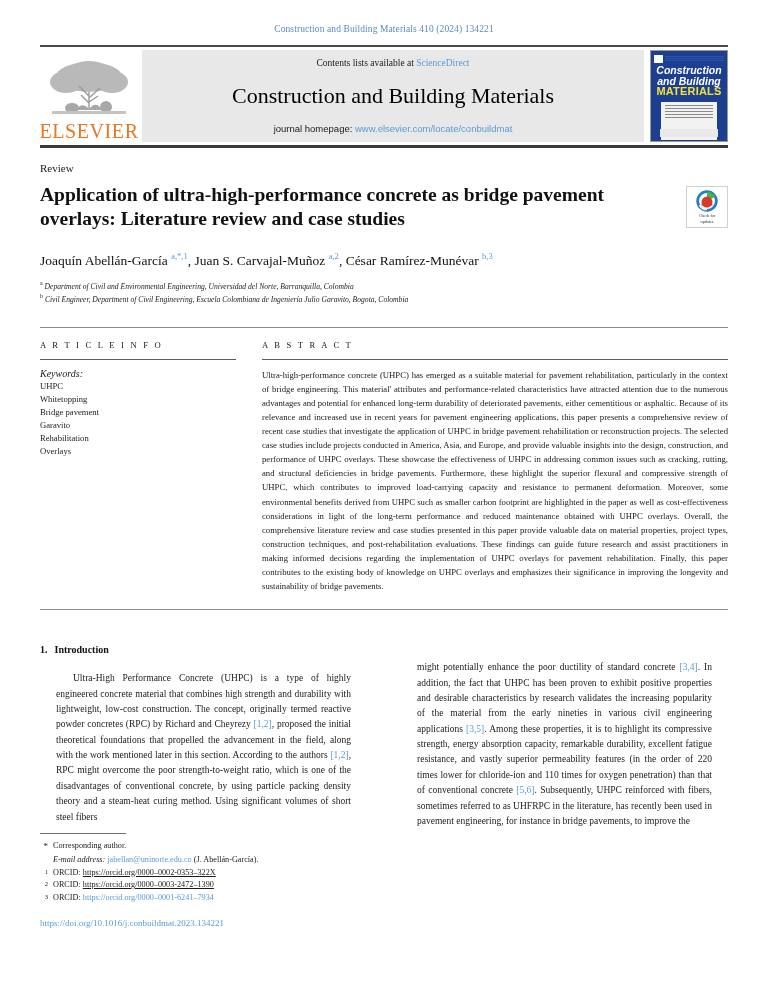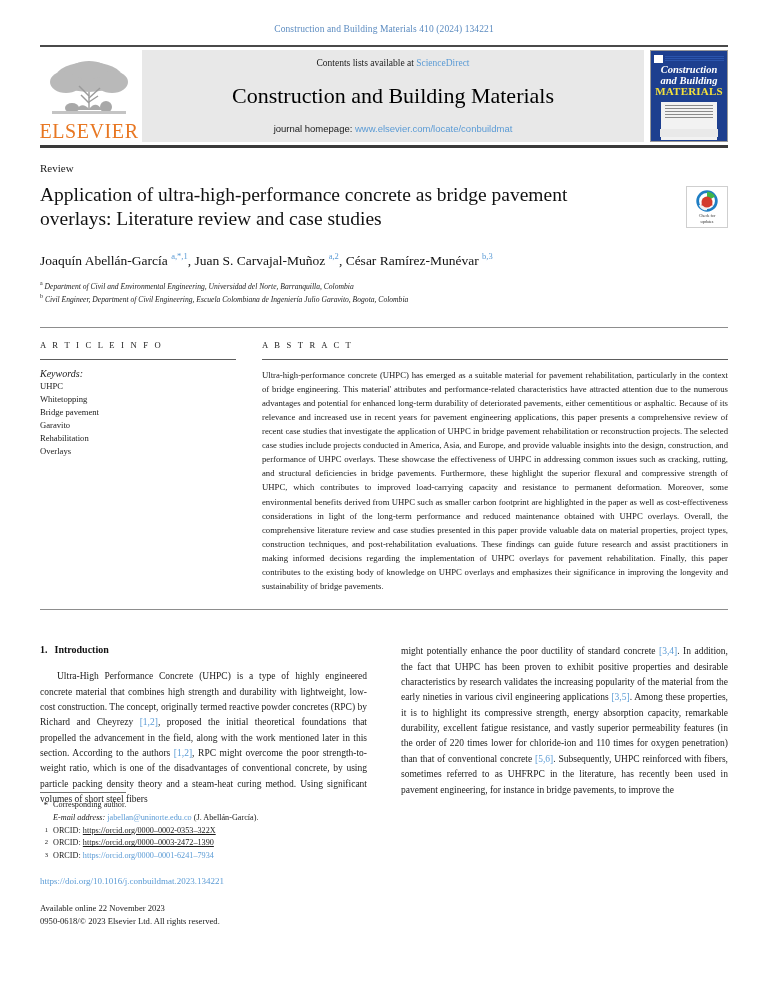--- a/index.html
+++ b/index.html
@@ -105,21 +105,21 @@
     display:flex;
     align-items:center;
     gap:2px;
   }
   .cover-box { width:9px;height:8px;background:#ffffff; }
   .cover-stripes { flex:1; height:6px; background:repeating-linear-gradient(#2b55ad 0 1px,#1d3f8f 1px 2px); }
   .cover-title {
     margin-top: 2px;
     text-align:center;
     line-height: 1.02;
-    font-family:Liberation Serif, serif;
+    font-family:Liberation Sans, sans-serif;
   }
   .cover-title .l1, .cover-title .l2 {
     display:block; color:#ffffff; font-style:italic; font-weight:bold;
     font-size: 10.5px;
   }
   .cover-title .l3 {
     display:block; color:#f3e03b; font-weight:bold; font-size: 11px; letter-spacing:.2px;
   }
   .cover-inner {
     margin-top: 4px;
@@ -149,21 +149,21 @@
   
   .article-type {
     font-size: 11px;
     margin-top: 14px;
     color: #1a1a1a;
   }
   .paper-title {
     font-size: 19.5px;
     line-height: 1.24;
     margin-top: 9px;
-    font-weight: normal;
+    font-weight: bold;
     color: #111;
     max-width: 600px;
   }
   .authors {
     font-size: 13.5px;
     margin-top: 20px;
     color: #111;
   }
   .authors sup { font-size: 8.5px; color:#5b9bd5; }
   .affiliations {
@@ -238,21 +238,21 @@
     color: #111;
     margin: 0 0 14px 0;
     font-family:"Liberation Serif", serif;
   }
   .h2 .num { margin-right: 7px; }
   .body-p {
     font-size: 9.5px;
     line-height: 1.62;
     text-align: justify;
     color: #1a1a1a;
-    margin: 0;
+    margin: 16px;
   }
   .body-p.indent { text-indent: 17px; }
   .cite { color: #5b9bd5; }
 
   
   .footer {
     position: absolute;
     left: 40px;
     bottom: 66px;
     width: 340px;
@@ -439,19 +439,15 @@
           <span>ORCID: <a href="#" class="u">https://orcid.org/0000–0003-2472–1390</a></span>
         </div>
         <div class="fn">
           <span class="mk">3</span>
           <span>ORCID: <a href="#" class="">https://orcid.org/0000–0001-6241–7934</a></span>
         </div>
       </div>
 
     <div class="doi-line">https://doi.org/10.1016/j.conbuildmat.2023.134221</div>
 
-    <div class="pub-line">
-      <div>Available online 22 November 2023</div>
-      <div>0950-0618/© 2023 Elsevier Ltd. All rights reserved.</div>
-    </div>
   </div>
 
 </div>
 
 </body></html>

